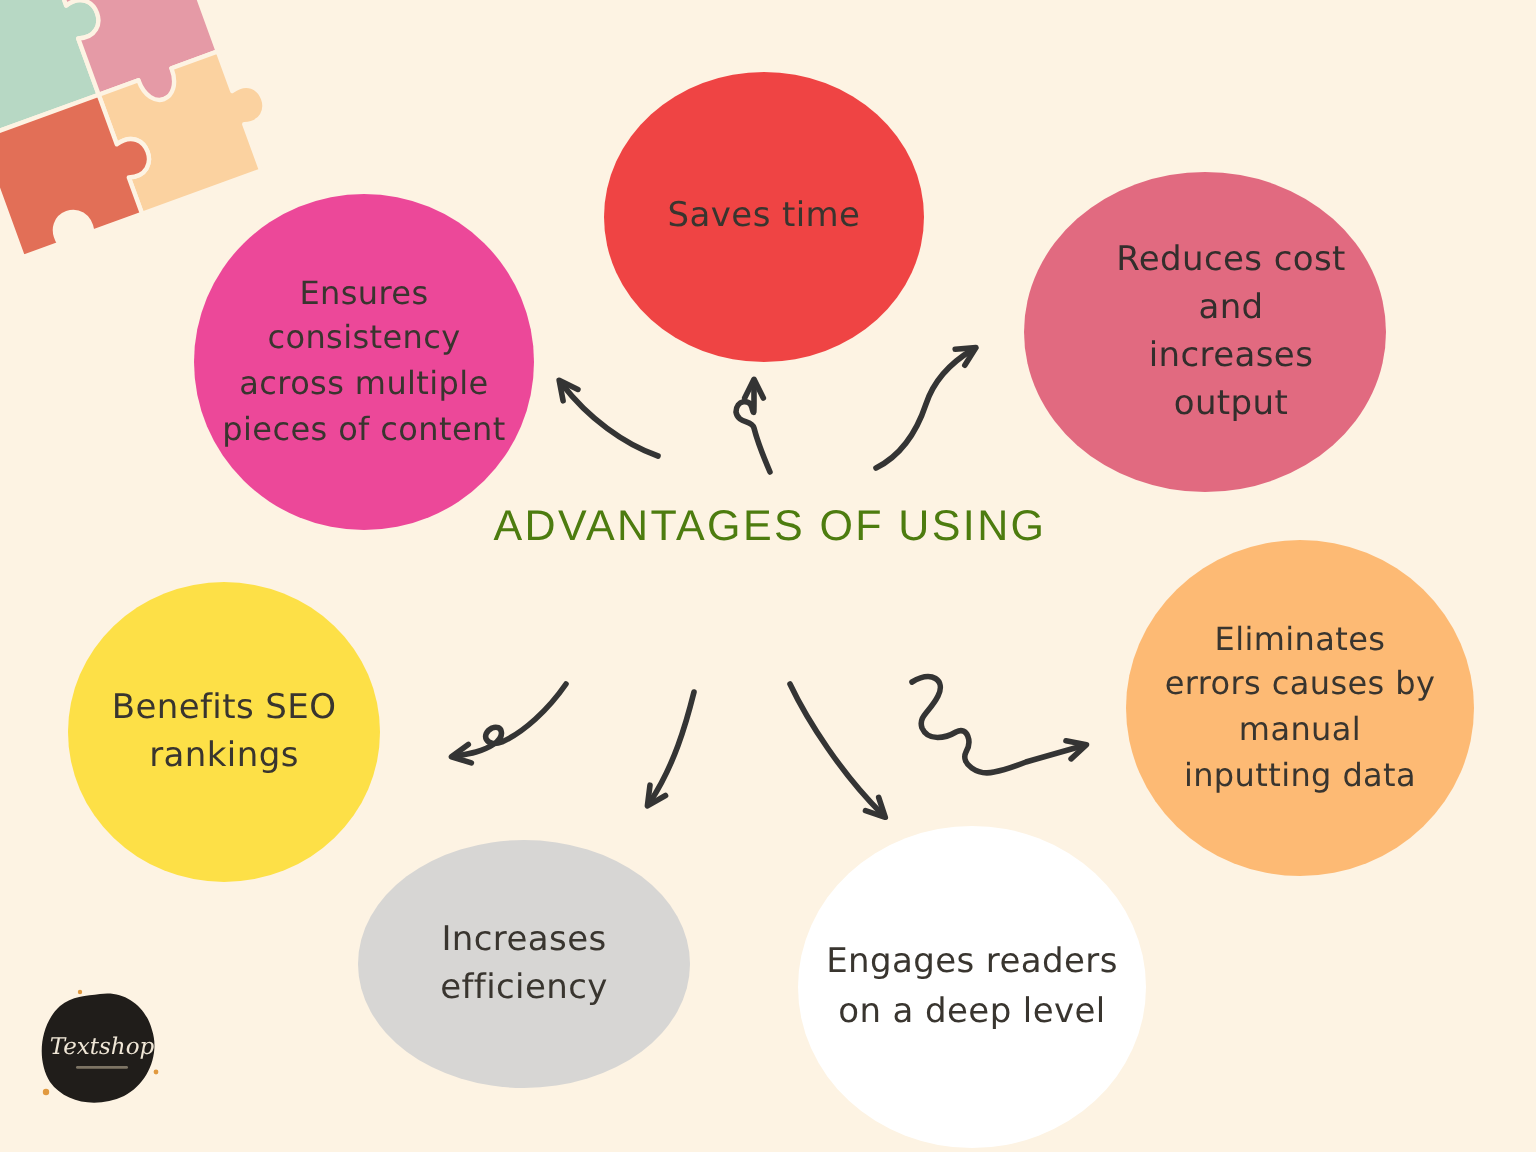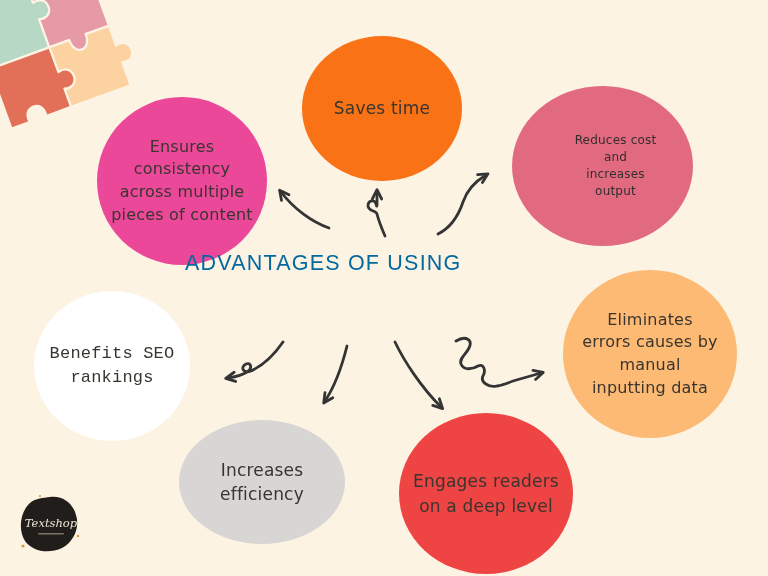--- a/index.html
+++ b/index.html
@@ -15,35 +15,35 @@
     position:absolute;border-radius:50%;
     display:flex;align-items:center;justify-content:center;
     text-align:center;
   }
   .bubble-text{
     white-space:pre-line;
     color:#39352f;
     font-size:16px;line-height:1.42;
     letter-spacing:.2px;
   }
-  .b-saves      {left:302px;top:36px;  width:160px;height:145px;background:#f97316;}
+  .b-saves      {left:302px;top:36px;  width:160px;height:145px;background:#ef4444;}
   .b-consistency{left:97px; top:97px;  width:170px;height:168px;background:#ec4899;justify-content:center;}
   .b-reduces    {left:512px;top:86px;  width:181px;height:160px;background:#e16a80;}
-  .b-seo        {left:34px; top:291px; width:156px;height:150px;background:#ffffff;font-family:Liberation Mono, monospace;}
+  .b-seo        {left:34px; top:291px; width:156px;height:150px;background:#fde047;}
   .b-eliminates {left:563px;top:270px; width:174px;height:168px;background:#fdba74;}
   .b-efficiency {left:179px;top:420px; width:166px;height:124px;background:#d7d6d4;}
-  .b-engages    {left:399px;top:413px; width:174px;height:161px;background:#ef4444;}
+  .b-engages    {left:399px;top:413px; width:174px;height:161px;background:#ffffff;}
   .b-saves .bubble-text{font-size:17px;}
-  .b-reduces .bubble-text{font-size:12px;color:#332e2c;margin-left:26px;}
+  .b-reduces .bubble-text{font-size:17px;color:#332e2c;margin-left:26px;}
   .b-seo .bubble-text,.b-efficiency .bubble-text,.b-engages .bubble-text{font-size:17px;}
 
   
   .title{
     position:absolute;left:185px;top:243px;width:400px;
-    color:#0369a1;
+    text-align:center;color:#4d7c0f;
     font-family:"Liberation Sans",sans-serif;
     font-size:21.5px;letter-spacing:1.2px;line-height:40px;
   }
   .title span{display:block;}
 
   
   .layer{position:absolute;left:0;top:0;pointer-events:none;}
 
   
   .logo{position:absolute;left:16px;top:494px;width:70px;height:64px;}

